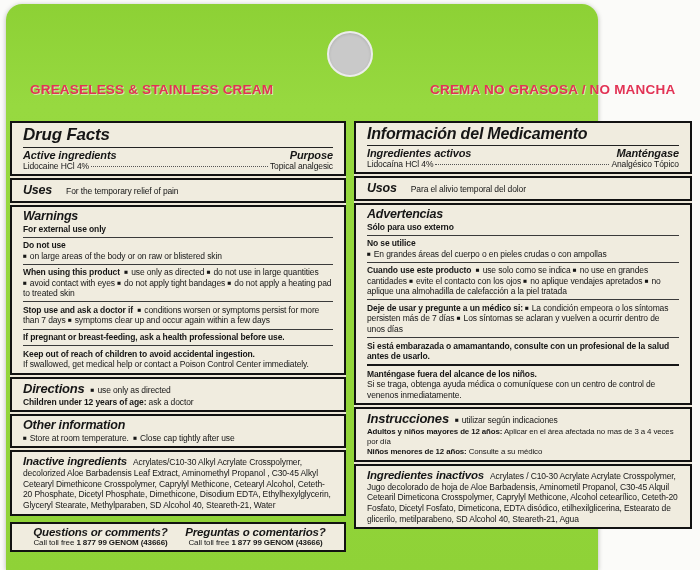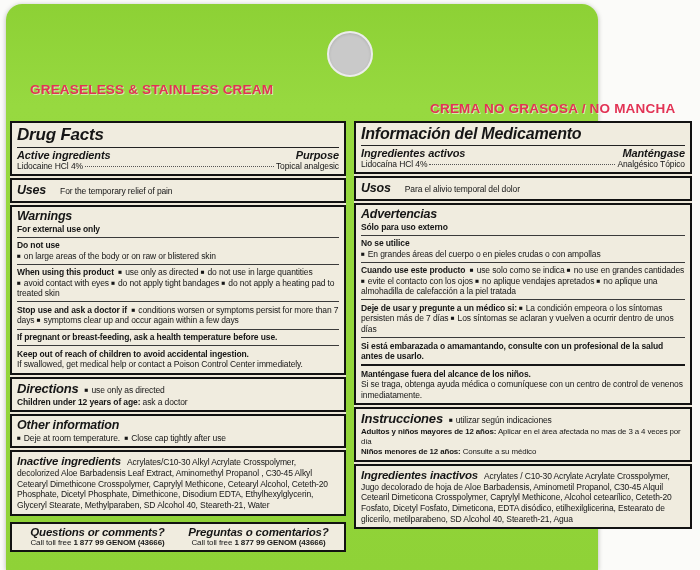--- a/index.html
+++ b/index.html
@@ -19,27 +19,27 @@
     position:absolute;left:321px;top:27px;width:46px;height:46px;
     border-radius:50%;background:#c9c9c9;border:2px solid #ececec;box-sizing:border-box;
     box-shadow:inset 0 1px 3px rgba(0,0,0,.12);
   }
   .banner{
     position:absolute;top:78px;font-weight:bold;font-size:13.5px;
     color:#e23355;letter-spacing:.2px;white-space:nowrap;
     text-shadow:1px 1.3px 0 rgba(255,255,255,.55);
   }
   .banner-en{left:24px;}
-  .banner-es{left:424px;margin-top:19px;}
+  .banner-es{left:424px;}
   .panel{position:absolute;top:117px;}
   .panel-en{left:4px;width:336px;}
   .panel-es{left:348px;width:338px;}
   .stack{display:flex;flex-direction:column;gap:2px;background:#eee8d9;}
   .box{
-    background:#f0ecdf;border:2px solid #121212;padding:2px 5px 3px;
+    background:#f0ecdf;border:2px solid #121212;padding:2px 11px 3px;
     color:#161616;box-sizing:border-box;
   }
   .title-h{
     font-size:17px;font-style:italic;font-weight:bold;margin:0;
     padding:0 0 2px;border-bottom:1.5px solid #222;letter-spacing:-.2px;
   }
   .ap-row{
     display:flex;justify-content:space-between;
     font-weight:bold;font-style:italic;font-size:11px;padding-top:1px;letter-spacing:-.1px;
   }
@@ -94,34 +94,34 @@
         <div class="sec-h">Warnings</div>
         <p class="body bold">For external use only</p>
         <hr class="rule">
         <p class="body bold">Do not use</p>
         <p class="body"><span class="blt"></span><span>on large areas of the body or on raw or blistered skin</span></p>
         <hr class="rule">
         <p class="body"><b>When using this product</b>&nbsp; <span class="blt"></span><span>use only as directed</span> <span class="blt"></span><span>do not use in large quantities</span> <span class="blt"></span><span>avoid contact with eyes</span> <span class="blt"></span><span>do not apply tight bandages</span> <span class="blt"></span><span>do not apply a heating pad to treated skin</span></p>
         <hr class="rule">
         <p class="body"><b>Stop use and ask a doctor if</b>&nbsp; <span class="blt"></span><span>conditions worsen or symptoms persist for more than 7 days</span> <span class="blt"></span><span>symptoms clear up and occur again within a few days</span></p>
         <hr class="rule">
-        <p class="body bold">If pregnant or breast-feeding, ask a health temperature before use.</p>
+        <p class="body bold">If pregnant or breast-feeding, ask a health professional before use.</p>
         <hr class="rule">
         <p class="body bold">Keep out of reach of children to avoid accidental ingestion.</p>
         <p class="body">If swallowed, get medical help or contact a Poison Control Center immediately.</p>
       </div>
 
       <div class="box">
         <p class="body"><span class="inline-h" style="font-size:13px">Directions</span><span class="blt"></span><span>use only as directed</span></p>
         <p class="body"><b>Children under 12 years of age:</b> <span>ask a doctor</span></p>
       </div>
 
       <div class="box">
         <div class="sec-h">Other information</div>
-        <p class="body"><span class="blt"></span><span>Deje at room temperature.</span> &nbsp;<span class="blt"></span><span>Close cap tightly after use</span></p>
+        <p class="body"><span class="blt"></span><span>Store at room temperature.</span> &nbsp;<span class="blt"></span><span>Close cap tightly after use</span></p>
       </div>
 
       <div class="box">
         <p class="body"><span class="inline-h">Inactive ingredients</span><span>Acrylates/C10-30 Alkyl Acrylate Crosspolymer, decolorized Aloe Barbadensis Leaf Extract, Aminomethyl Propanol , C30-45 Alkyl Cetearyl Dimethicone Crosspolymer, Caprylyl Methicone, Cetearyl Alcohol, Ceteth-20 Phosphate, Dicetyl Phosphate, Dimethicone, Disodium EDTA, Ethylhexylglycerin, Glyceryl Stearate, Methylparaben, SD Alcohol 40, Steareth-21, Water</span></p>
       </div>
 
     </div>
 
     <div class="box qbox">
       <div class="qcol">

